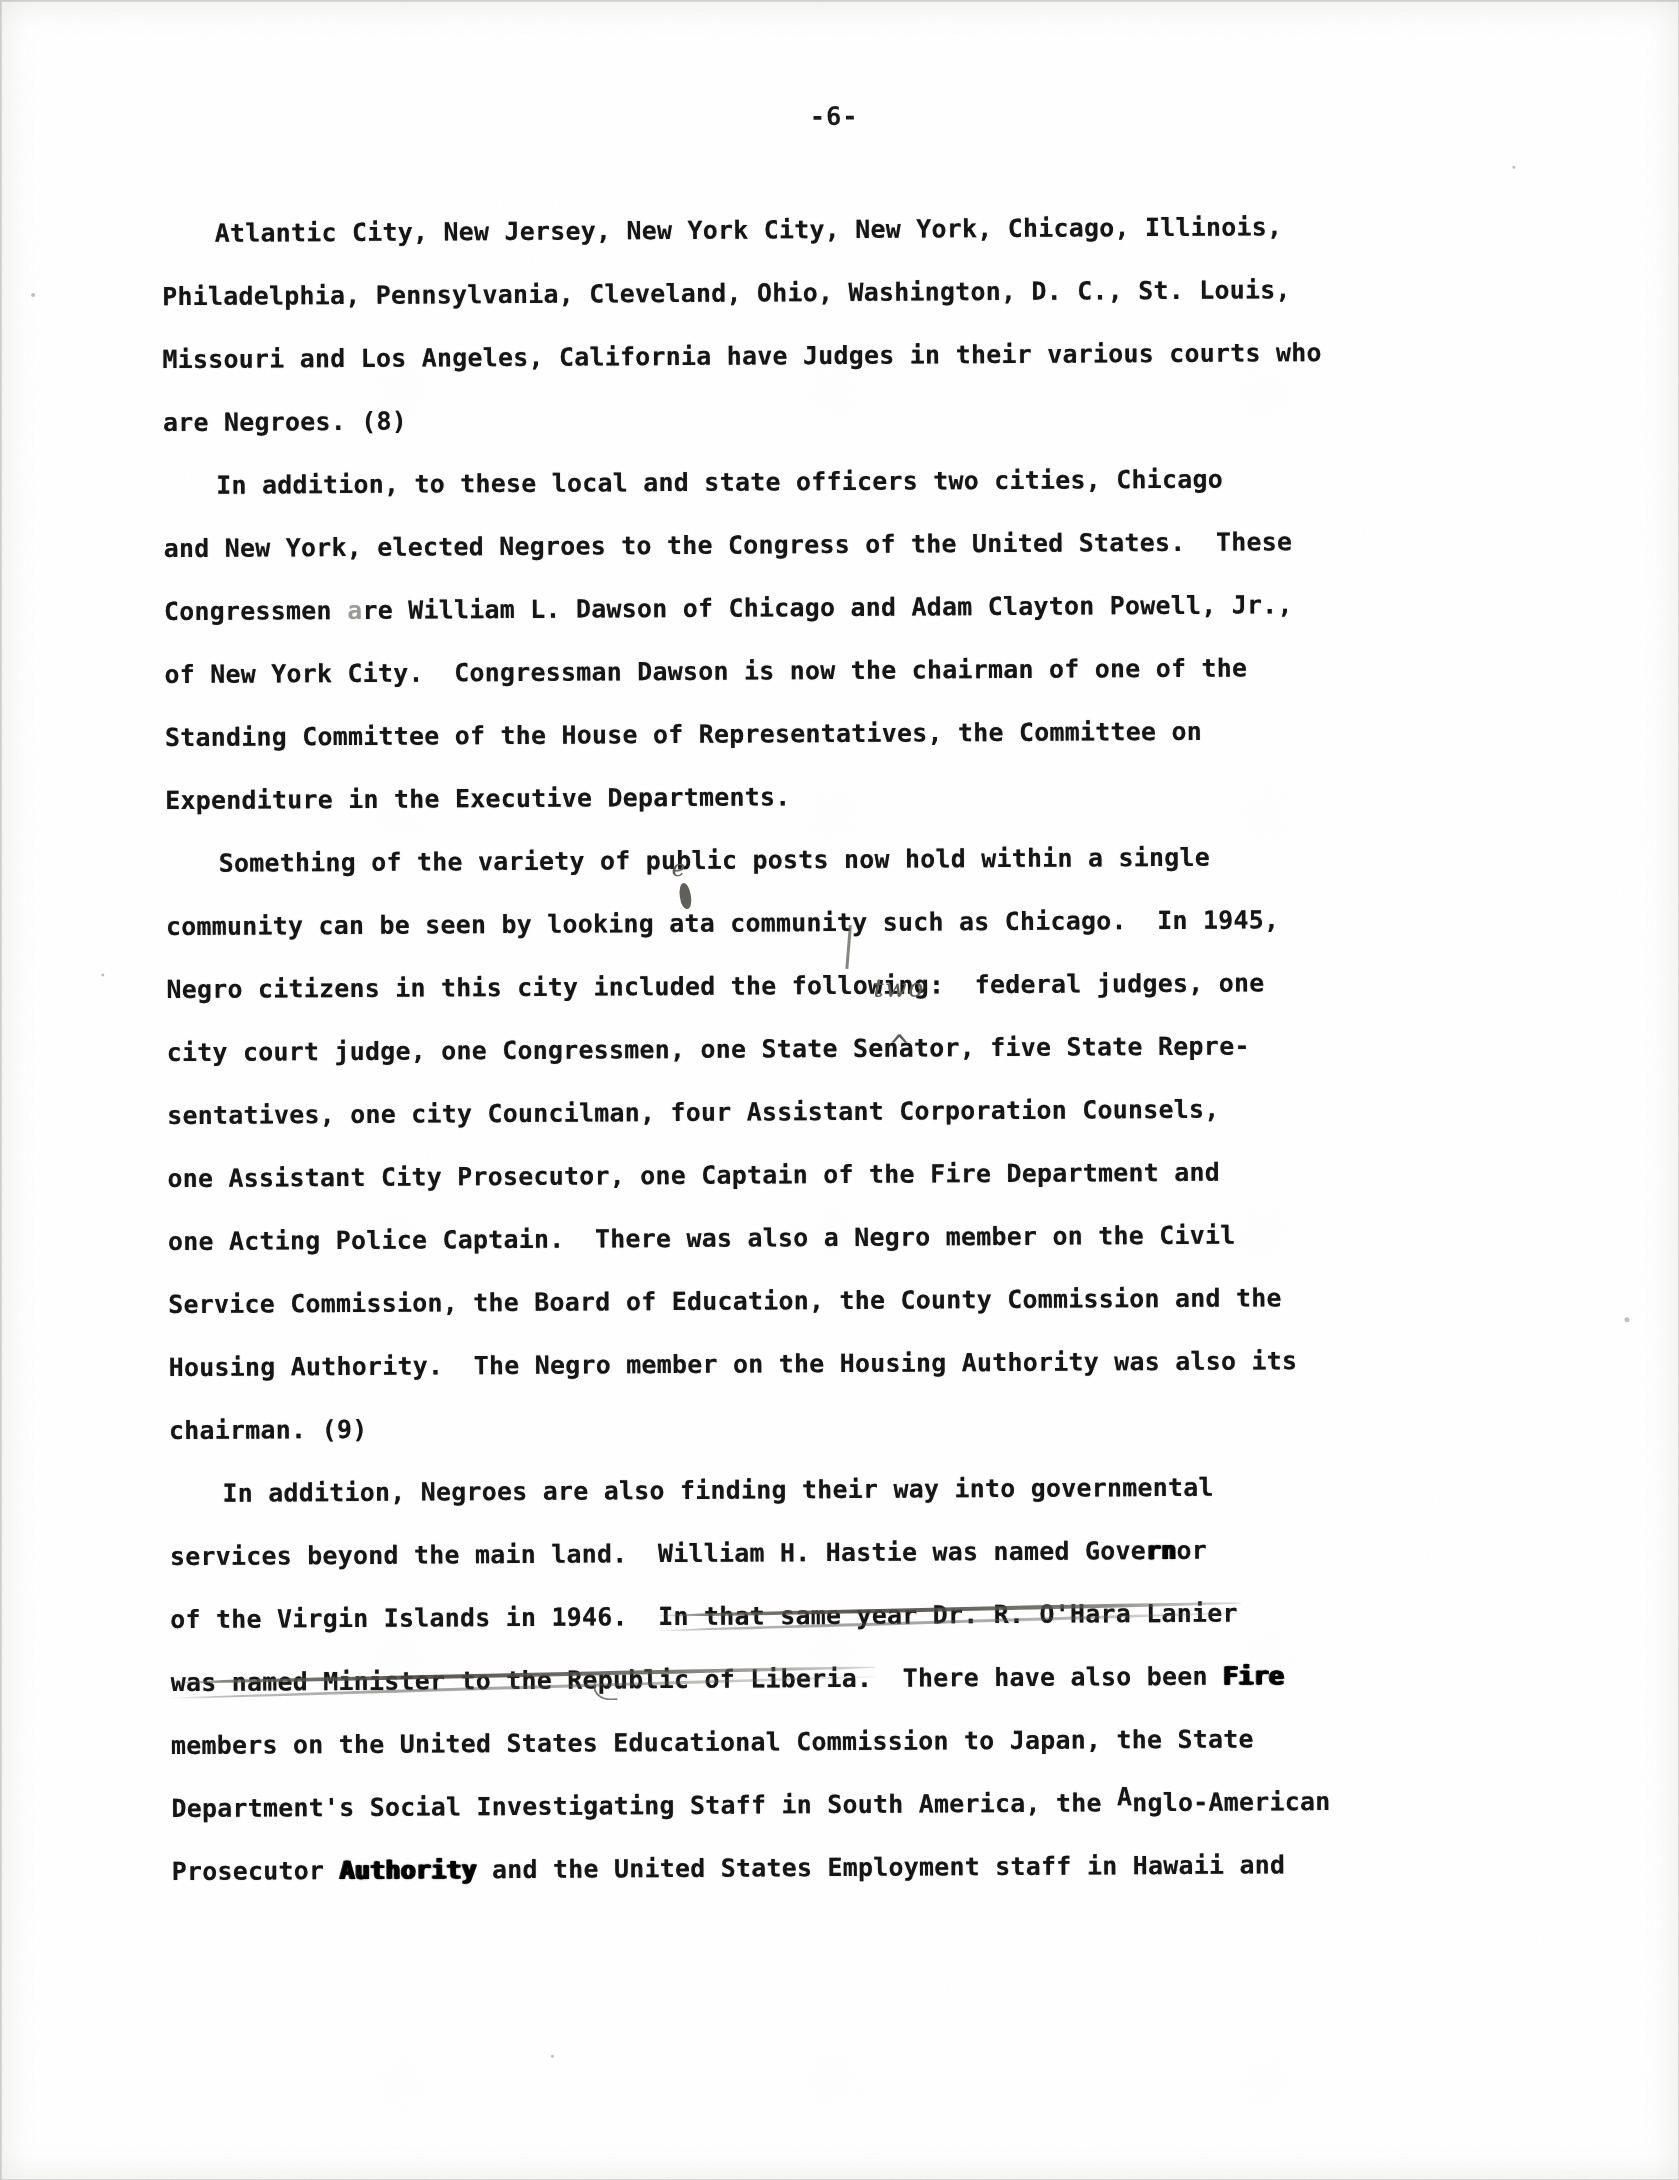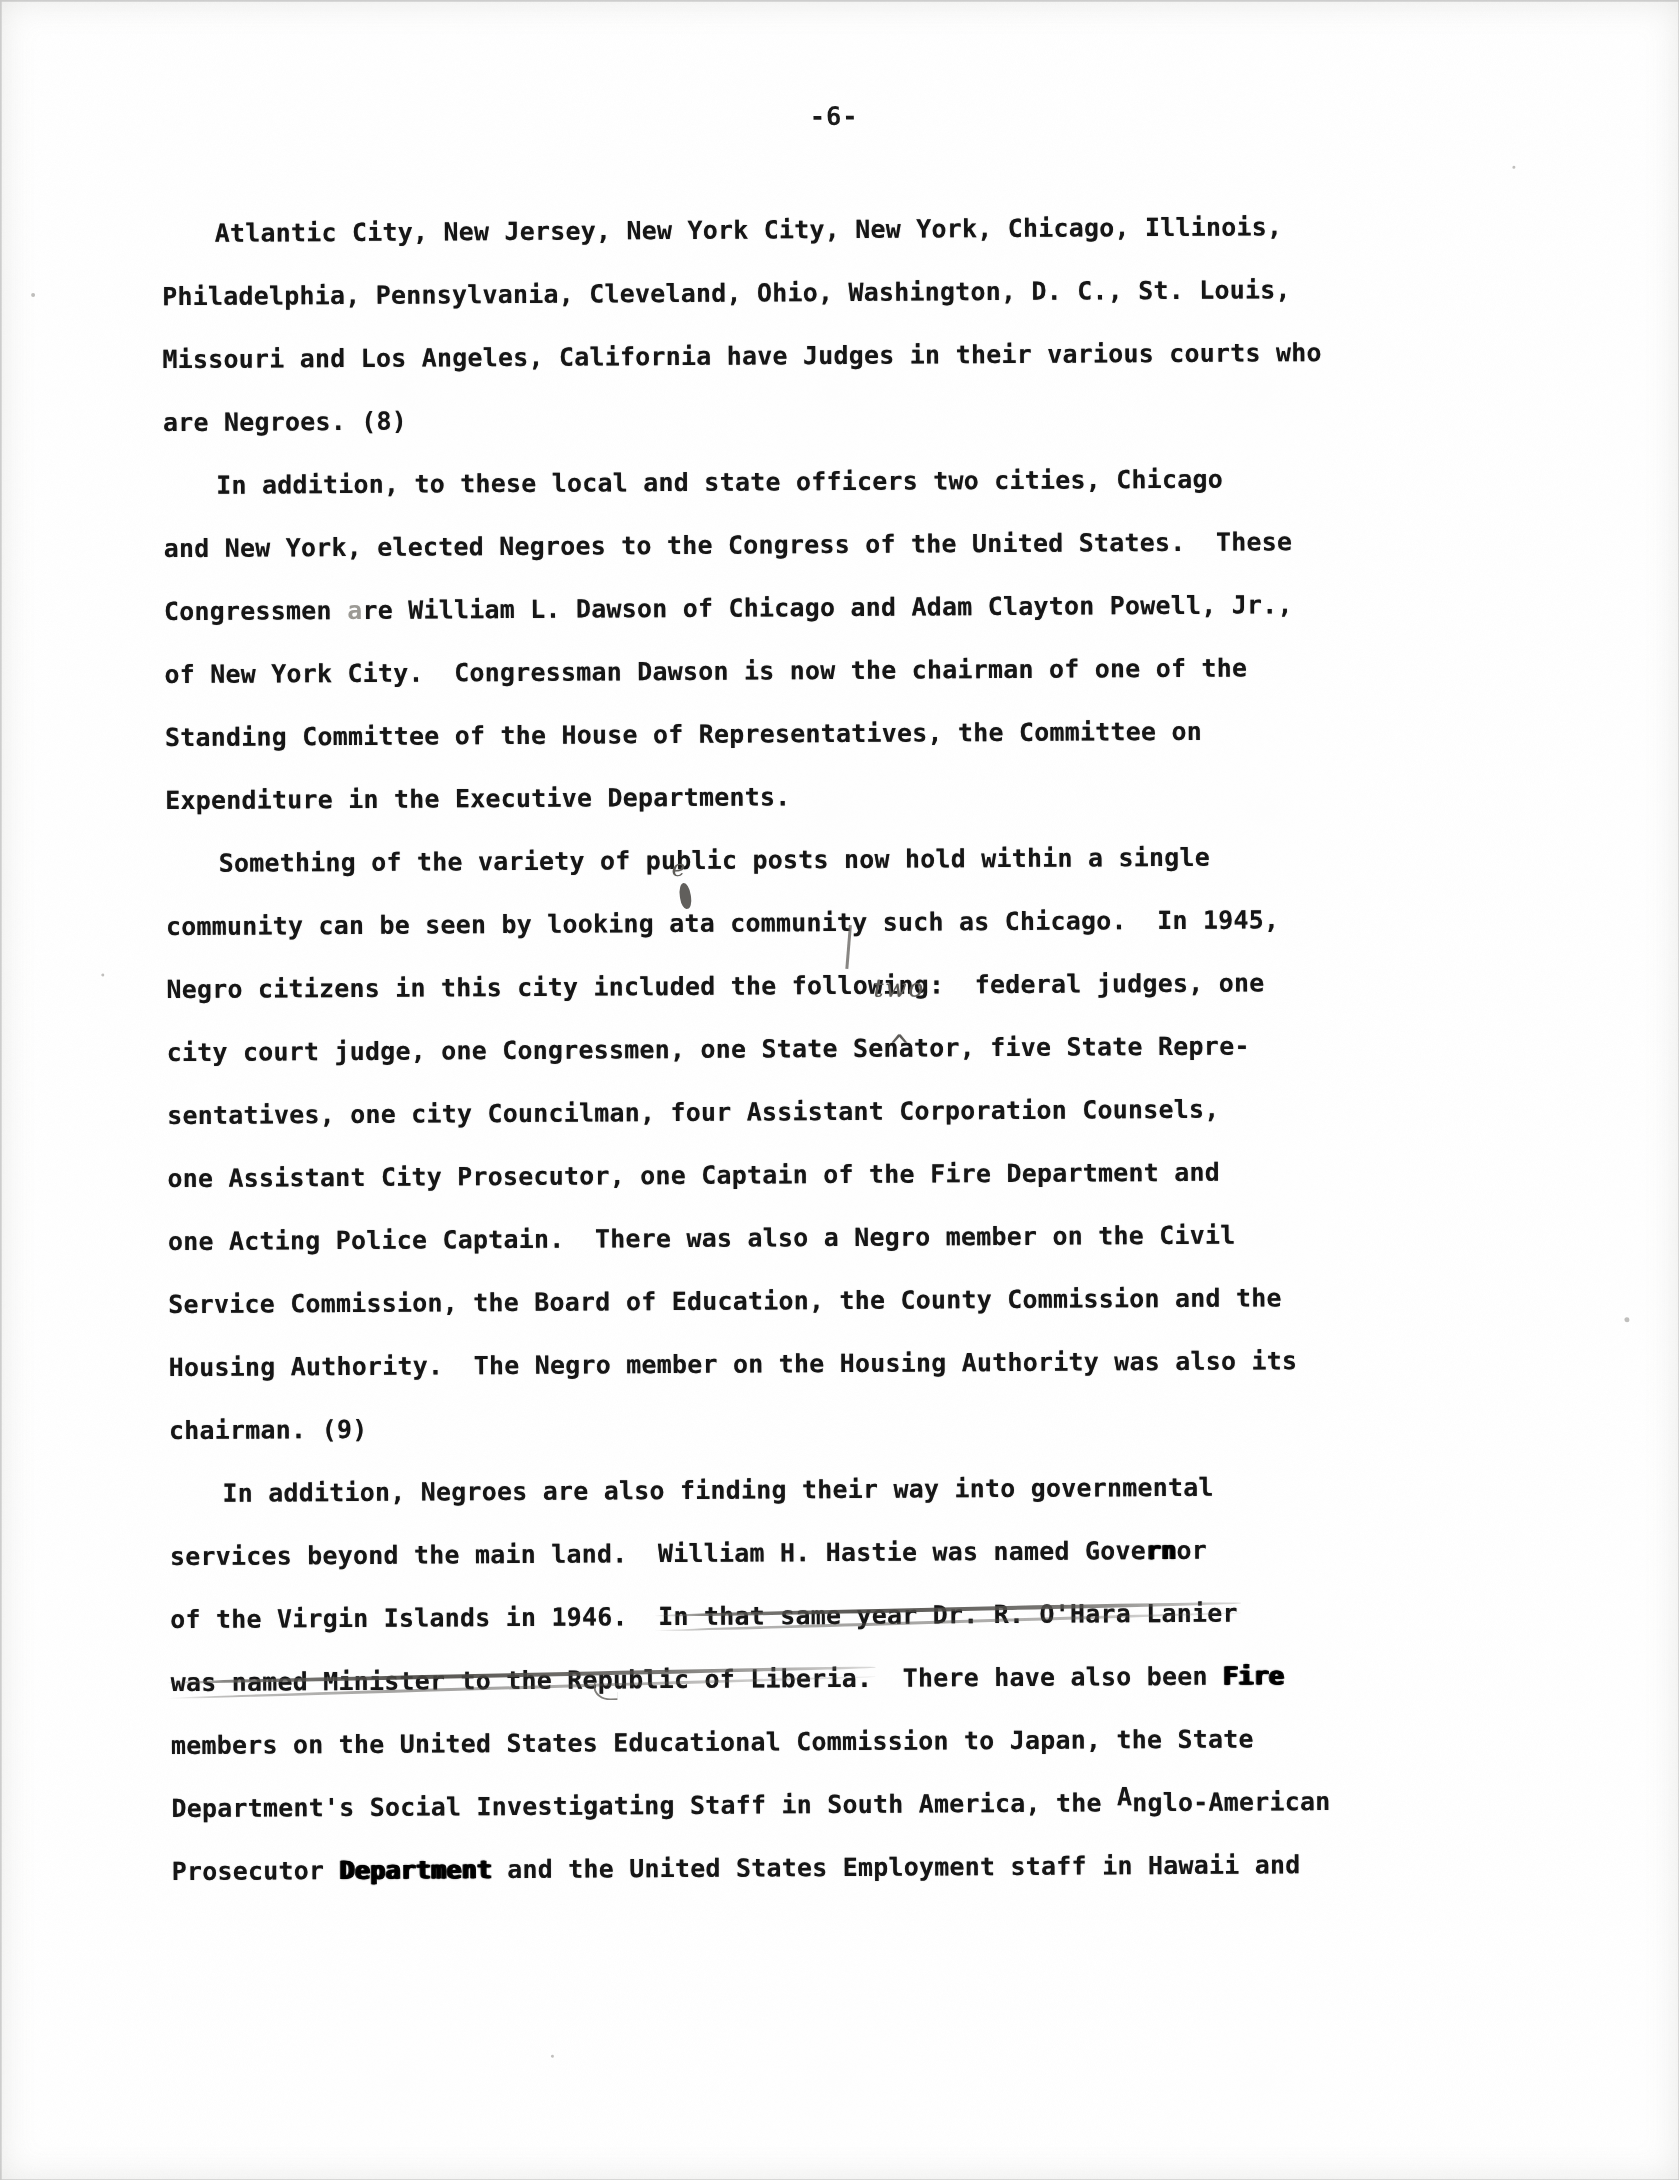--- a/index.html
+++ b/index.html
@@ -202,21 +202,21 @@
       <div class="line">Service Commission, the Board of Education, the County Commission and the</div>
       <div class="line">Housing Authority.  The Negro member on the Housing Authority was also its</div>
       <div class="line">chairman. (9)</div>
 
       <div class="line ind">In addition, Negroes are also finding their way into governmental</div>
       <div class="line"><span>services beyond the main land.  William H. Hastie was named Gove</span><span class="overstruck">rn</span><span>or</span></div>
       <div class="line struck"><span>of the Virgin Islands in 1946.  </span><span class="strikewrap">In that same year Dr. R. O'Hara Lanier</span></div>
       <div class="line struck"><span class="strikewrap">was named Minister to the Republic of Liberia.</span><span>  There have also been </span><span class="overstruck">Fire</span></div>
       <div class="line">members on the United States Educational Commission to Japan, the State</div>
       <div class="line"><span>Department's Social Investigating Staff in South America, the </span><span style="position:relative; top:-6px;">A</span><span>nglo-American</span></div>
-      <div class="line"><span>Prosecutor </span><span class="overstruck">Department</span><span> and the United States Employment staff in Hawaii and</span></div>
+      <div class="line"><span>Prosecutor </span><span class="overstruck">Authority</span><span> and the United States Employment staff in Hawaii and</span></div>
     </div>
 
     <span class="hand hand-e">e</span>
     <span class="blot"></span>
 
     <span class="hand hand-two">two</span>
     <span class="hand caret">^</span>
 
     <span class="joinmark"></span>
     <span class="hook"></span>

